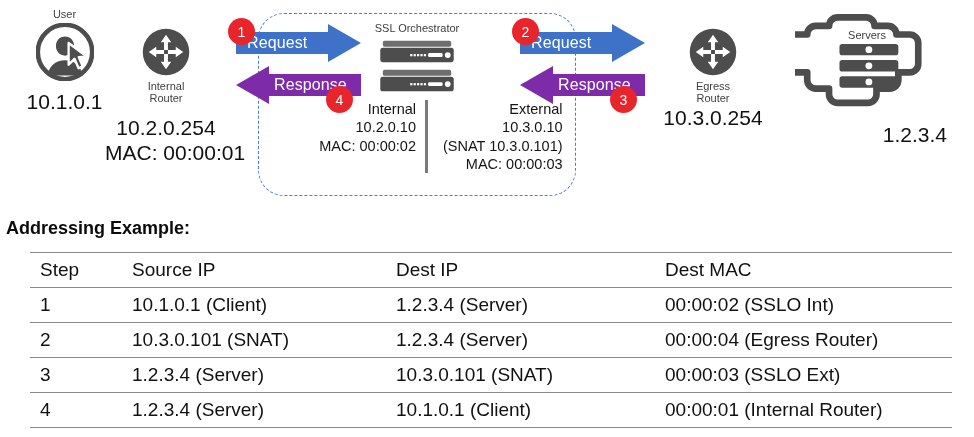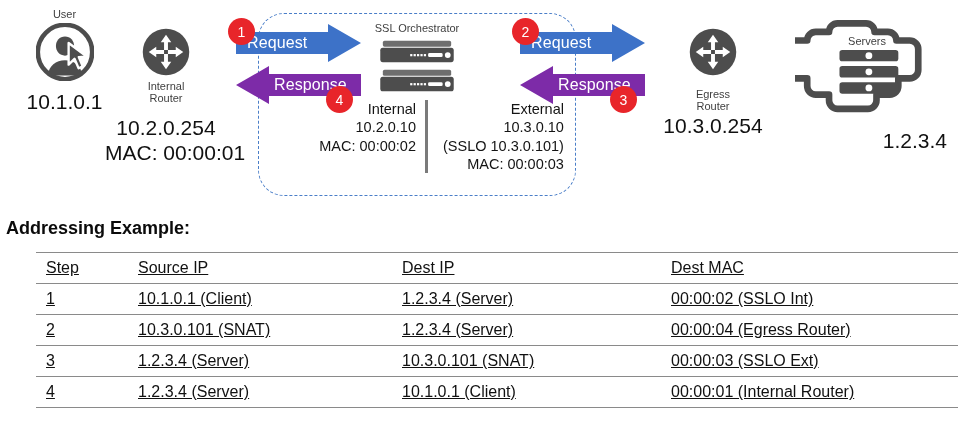--- a/index.html
+++ b/index.html
@@ -91,26 +91,25 @@
   
   .tbl-head {
     position: absolute;
     left: 6px; top: 218px;
     font-size: 18px;
     font-weight: bold;
     color: #0b0b0b;
   }
   table.addr-table {
     position: absolute;
-    left: 36px; top: 252px;
+    left: 30px; top: 252px;
     width: 922px;
     border-collapse: collapse;
-    font-size: 16px;
+    font-size: 19px;
     color: #111;
-    text-decoration: underline;
   }
   table.addr-table th,
   table.addr-table td {
     text-align: left;
     padding: 6px 4px 6px 10px;
     font-weight: normal;
     border-top: 1.3px solid #8a8a8a;
     white-space: nowrap;
   }
   table.addr-table thead th { border-top: 1.3px solid #8a8a8a; }
@@ -188,41 +187,41 @@
   <div class="iface-wrap">
     <div class="iface-col iface-int">
       <div>Internal</div>
       <div>10.2.0.10</div>
       <div>MAC: 00:00:02</div>
     </div>
     <div class="iface-div"></div>
     <div class="iface-col iface-ext">
       <div>External</div>
       <div>10.3.0.10</div>
-      <div>(SSLO 10.3.0.101)</div>
+      <div>(SNAT 10.3.0.101)</div>
       <div>MAC: 00:00:03</div>
     </div>
   </div>
 
   <div class="node" style="left:652px; top:28px; width:122px;">
     <div style="display:flex;justify-content:center;">
       <svg width="48" height="48" viewBox="0 0 64 64">
         <circle cx="32" cy="32" r="31" fill="#4d4d4d"></circle>
         <path d="M32 9 L39 19 L34.6 19 L34.6 29.4 L29.4 29.4 L29.4 19 L25 19 Z" fill="#fff"></path>
         <path d="M32 55 L25 45 L29.4 45 L29.4 34.6 L34.6 34.6 L34.6 45 L39 45 Z" fill="#fff"></path>
         <path d="M9 32 L19 25 L19 29.4 L29.4 29.4 L29.4 34.6 L19 34.6 L19 39 Z" fill="#fff"></path>
         <path d="M55 32 L45 39 L45 34.6 L34.6 34.6 L34.6 29.4 L45 29.4 L45 25 Z" fill="#fff"></path>
       </svg>
     </div>
-    <div class="cap" style="margin-top:12px;">Egress</div>
+    <div class="cap" style="margin-top:4px;">Egress</div>
     <div class="cap">Router</div>
     <div class="addr" style="">10.3.0.254</div>
   </div>
 
-  <div class="node" style="left:787px; top:12px; width:160px;">
+  <div class="node" style="left:787px; top:6px; width:160px;">
     <div style="display:flex;justify-content:center;position:relative;">
       <svg width="144" height="112" viewBox="0 0 150 118">
         <path d="M44 12 h30 a9 9 0 0 1 9 9 v0 h14 a9 9 0 0 1 9 9 v0 h14 a9 9 0 0 1 9 9 v22
                  a9 9 0 0 1 -9 9 h-12 v8 a9 9 0 0 1 -9 9 h-14 v6 a9 9 0 0 1 -9 9 h-32
                  a9 9 0 0 1 -9 -9 v-6 h-14 a9 9 0 0 1 -9 -9 v-8 h-12 a9 9 0 0 1 -9 -9 v-22
                  a9 9 0 0 1 9 -9 h12 v-0 a9 9 0 0 1 9 -9 h14 v-0 a9 9 0 0 1 9 -9 z" fill="#ffffff" stroke="#4d4d4d" stroke-width="7" stroke-linejoin="round"></path>
         <rect x="46" y="40" width="62" height="12" rx="3" fill="#4d4d4d"></rect>
         <circle cx="77" cy="46" r="3.6" fill="#ffffff"></circle>
         <rect x="46" y="57" width="62" height="12" rx="3" fill="#4d4d4d"></rect>
         <circle cx="77" cy="63" r="3.6" fill="#ffffff"></circle>

